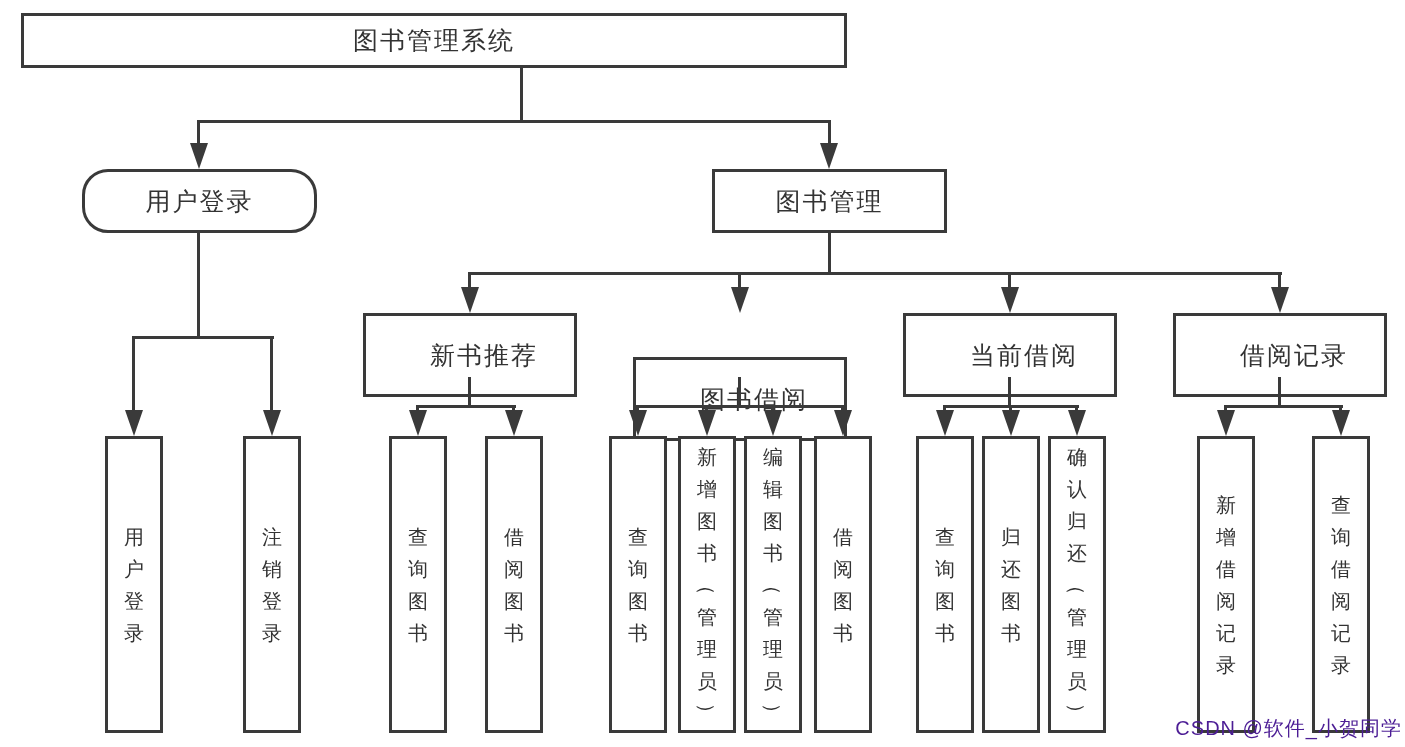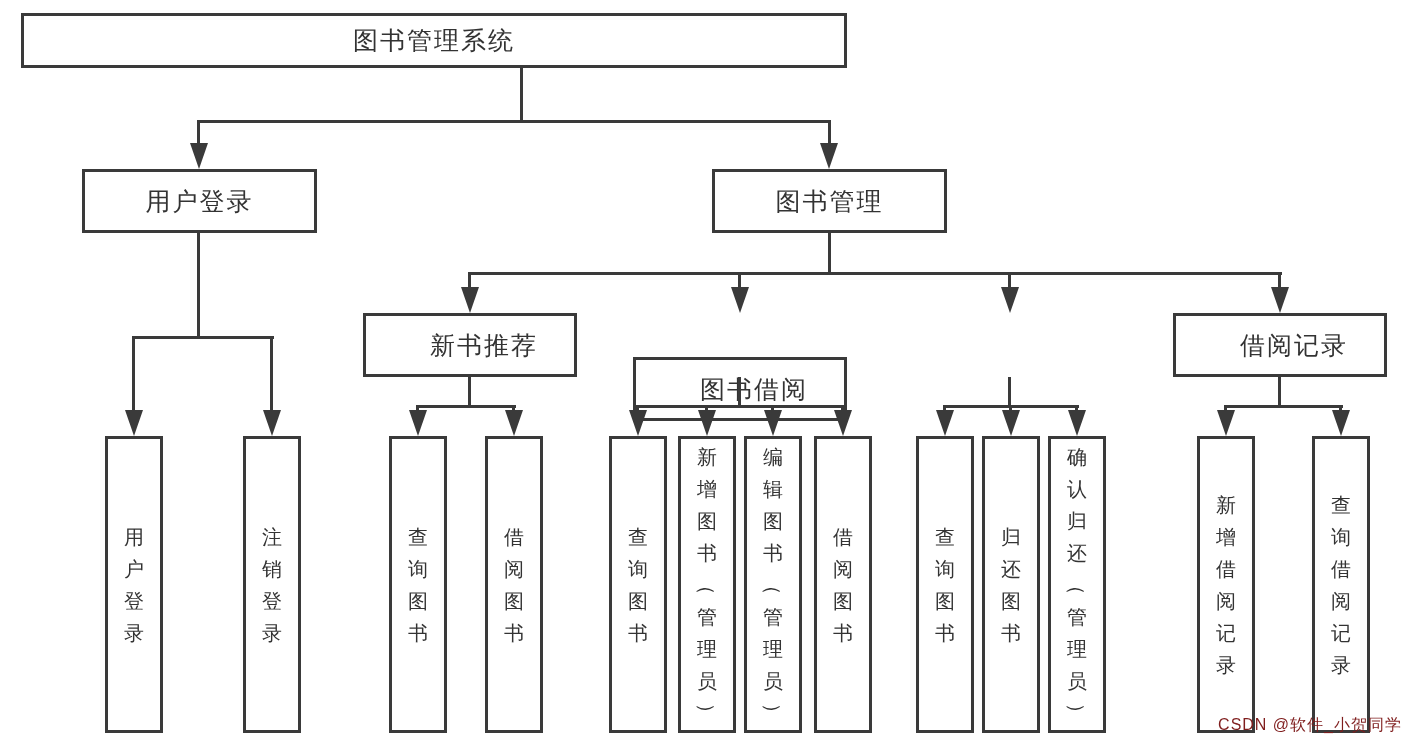--- a/index.html
+++ b/index.html
@@ -7,54 +7,54 @@
     position:relative; width:1405px; height:747px; background:#ffffff;
     font-family:"Liberation Sans","DejaVu Sans",sans-serif; overflow:hidden;
   }
   .box {
     position:absolute; box-sizing:border-box; border:3px solid #3a3a3a;
     background:#ffffff; display:flex; align-items:center; justify-content:center;
     color:#333333;
   }
   .rootbox { left:21px; top:13px; width:826px; height:55px; font-size:25px; letter-spacing:2px; }
   .lv1box  { top:169px; height:64px; width:235px; font-size:25px; letter-spacing:2px; }
-  .lv2box  { top:313px; height:64px; width:214px; font-size:25px; letter-spacing:2px;padding-left:28px; }
+  .lv2box  { top:313px; height:84px; width:214px; font-size:25px; letter-spacing:2px;padding-left:28px; }
   .vbox    { top:436px; height:297px; width:58px; }
   .vtext { display:flex; flex-direction:column; align-items:center; justify-content:center; }
   .vchar { display:block; font-size:20px; line-height:32px; height:32px; text-align:center; color:#333333; }
   .vchar.rot { transform:rotate(90deg); }
   .vline { position:absolute; width:3px; background:#3a3a3a; }
   .hline { position:absolute; height:3px; background:#3a3a3a; }
   .arrow {
     position:absolute; width:0; height:0;
     border-left:9px solid transparent; border-right:9px solid transparent;
     border-top:26px solid #3a3a3a;
   }
   .watermark {
-    position:absolute; right:3px; top:715px; font-size:16px; color:#7f1d1d;
+    position:absolute; right:3px; top:715px; font-size:20px; color:#4c1d95;
     z-index:10; letter-spacing:1px; white-space:nowrap;
   }
 </style>
 </head>
 <body>
 
 <div class="canvas">
 
   <div class="box rootbox">
     <span>图书管理系统</span>
   </div>
 
   <div class="vline" style="left:520px; top:68px; height:54px;"></div>
   <div class="hline" style="left:197px; top:120px; width:634px;"></div>
   <div class="vline" style="left:197px; top:120px; height:28px;"></div>
   <div class="arrow" style="left:190px; top:143px;"></div>
   <div class="vline" style="left:828px; top:120px; height:28px;"></div>
   <div class="arrow" style="left:820px; top:143px;"></div>
 
-  <div class="box lv1box" style="left:82px;">
+  <div class="box lv1box" style="left:82px;border-radius:26px;">
     <span>用户登录</span>
   </div>
   <div class="box lv1box" style="left:712px;">
     <span>图书管理</span>
   </div>
 
   <div class="vline" style="left:197px; top:233px; height:105px;"></div>
   <div class="hline" style="left:132px; top:336px; width:142px;"></div>
   <div class="vline" style="left:132px; top:336px; height:78px;"></div>
   <div class="arrow" style="left:125px; top:410px;"></div>
@@ -71,20 +71,23 @@
   <div class="arrow" style="left:1001px; top:287px;"></div>
   <div class="vline" style="left:1278px; top:272px; height:17px;"></div>
   <div class="arrow" style="left:1271px; top:287px;"></div>
 
   <div class="box lv2box" style="left:363px;">
     <span>新书推荐</span>
   </div>
   <div class="box lv2box" style="left:633px;margin-top:44px;">
     <span>图书借阅</span>
   </div>
+  <div class="box lv2box" style="left:903px;">
+    <span>当前借阅</span>
+  </div>
   <div class="box lv2box" style="left:1173px;">
     <span>借阅记录</span>
   </div>
 
   <div class="vline" style="left:468px; top:377px; height:30px;"></div>
   <div class="hline" style="left:416px; top:405px; width:100px;"></div>
   <div class="vline" style="left:416px; top:405px; height:8px;"></div>
   <div class="arrow" style="left:409px; top:410px;"></div>
   <div class="vline" style="left:512px; top:405px; height:8px;"></div>
   <div class="arrow" style="left:505px; top:410px;"></div>

